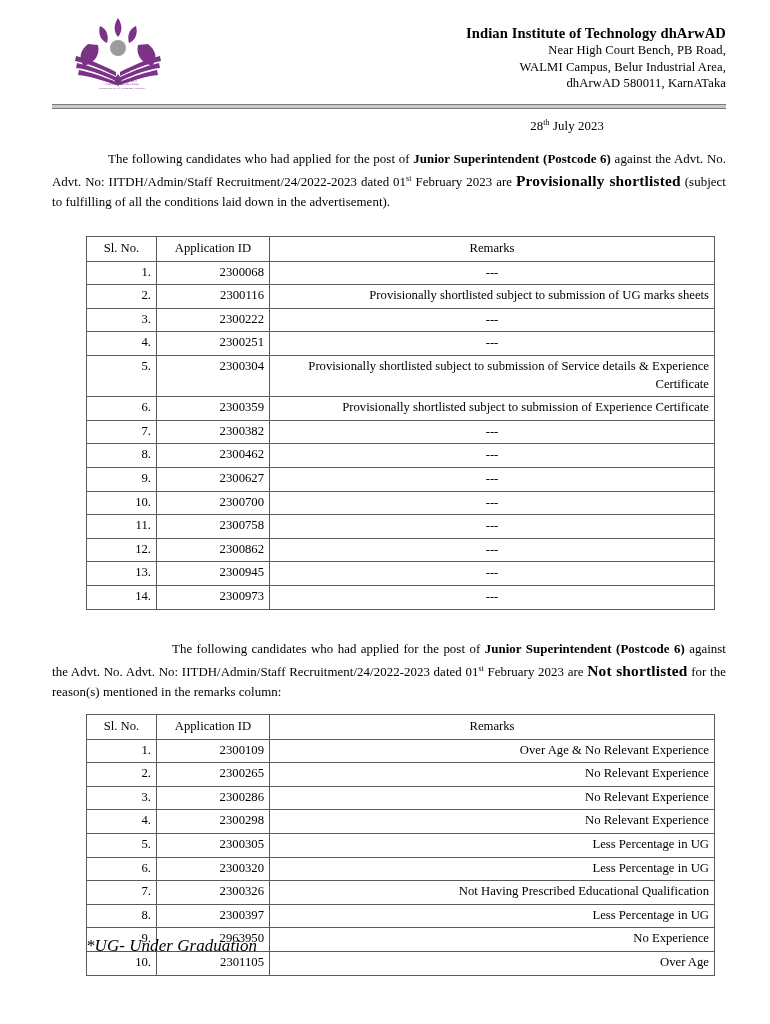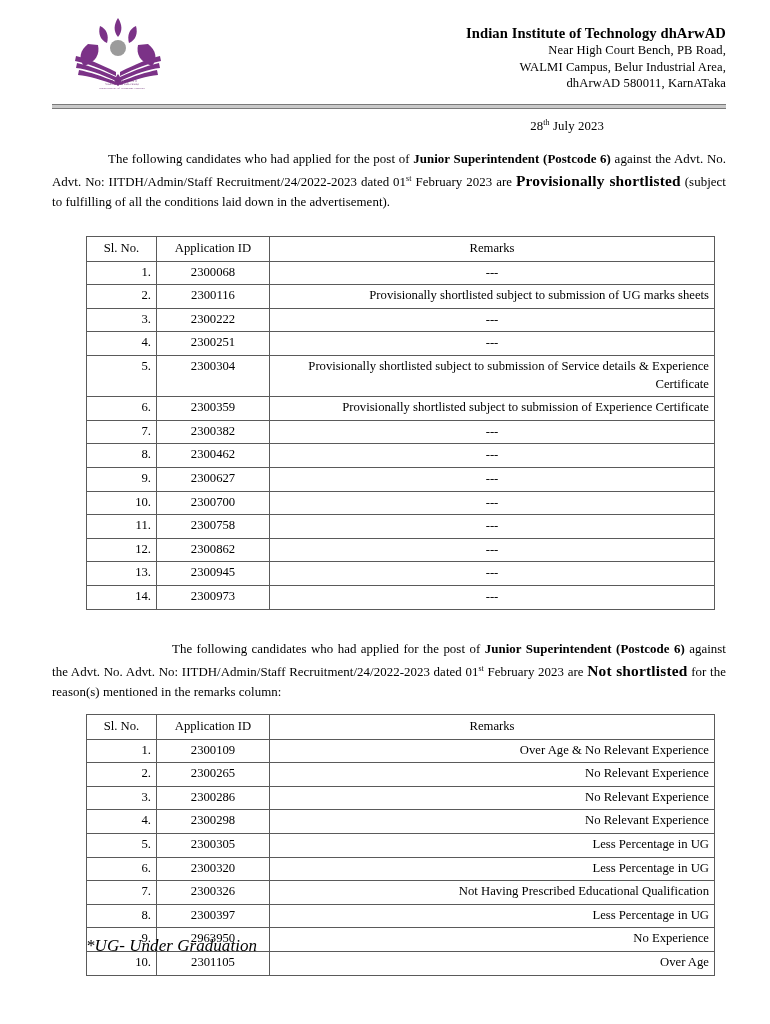--- a/index.html
+++ b/index.html
@@ -135,21 +135,21 @@
     font-weight: normal;
     text-align: center;
     padding-top: 3px;
     padding-bottom: 3px;
   }
   col.c-sl  { width: 70px; }
   col.c-id  { width: 113px; }
   col.c-rem { width: 445px; }
 
   td.sl { text-align: right; padding-right: 12px; }
-  td.id { text-align: center; padding-left: 8px; }
+  td.id { text-align: right; padding-left: 8px; }
   td.rem { text-align: right; padding-left: 12px; }
   td.rem.dash { text-align: center; padding-left: 5px; }
 
   #table-shortlisted { top: 236px; }
   #table-not-shortlisted { top: 714px; }
 
   .footnote {
     position: absolute;
     left: 82px;
     top: 936px;

